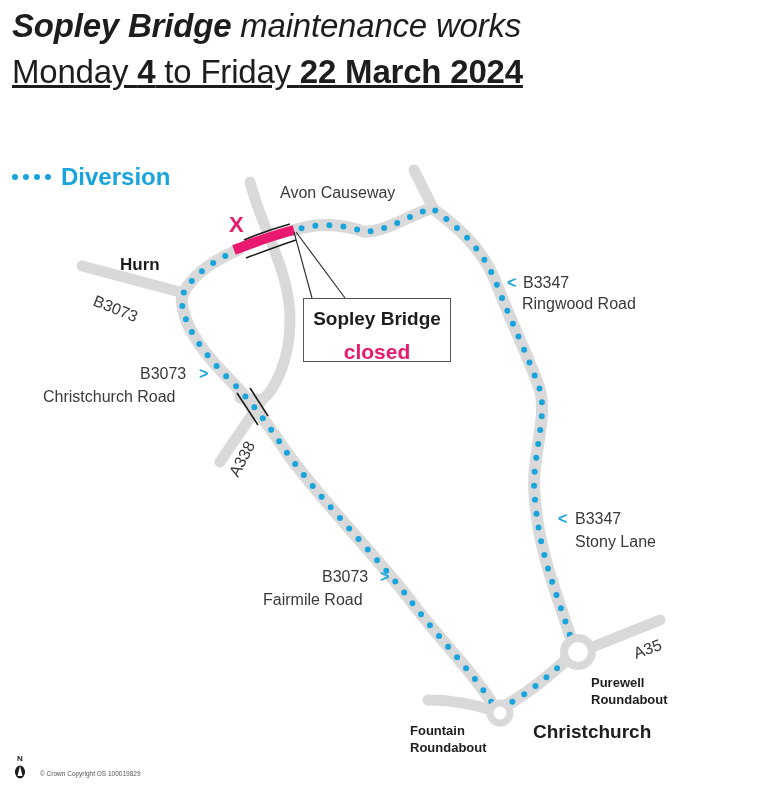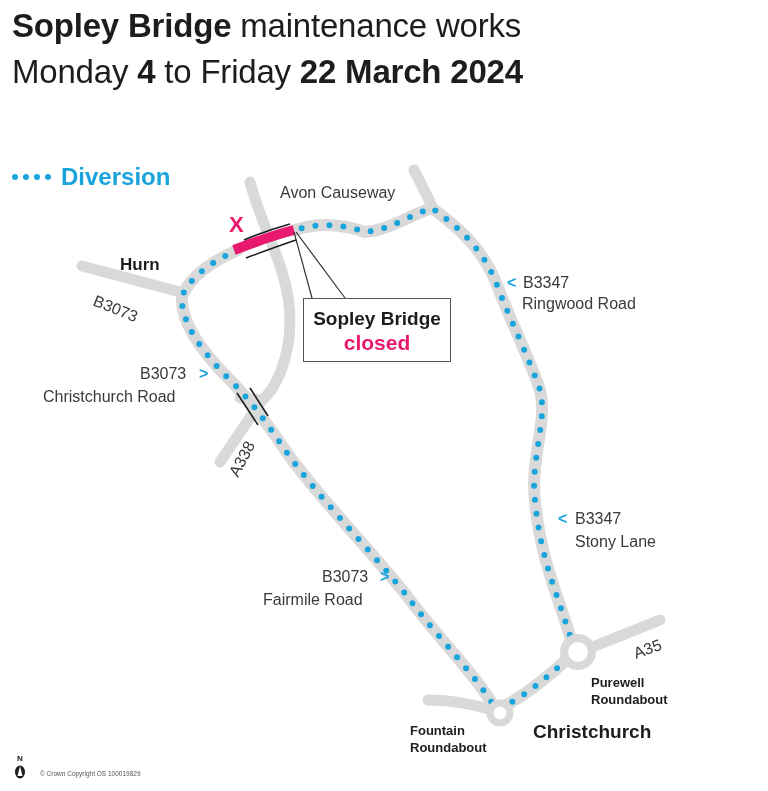--- a/index.html
+++ b/index.html
@@ -1,30 +1,30 @@
 <!DOCTYPE html>
 <html><head>
 <meta charset="utf-8">
 <style>
   html, body { margin: 0; padding: 0; background: #ffffff; }
   body { width: 768px; height: 791px; position: relative; overflow: hidden; font-family: "Liberation Sans", sans-serif; color: #1d1d1b; }
-  .title { position: absolute; left: 12px; top: 4px; font-size: 33px; line-height: 44px; white-space: nowrap; letter-spacing: -0.2px; }
-  .subtitle { position: absolute; left: 12px; top: 50px; font-size: 33px; line-height: 44px; white-space: nowrap; letter-spacing: -0.2px; }
+  .title { position: absolute; left: 12px; top: 4px; font-size: 33px; line-height: 44px; white-space: nowrap; letter-spacing: -0.2px; font-style: italic; }
+  .subtitle { position: absolute; left: 12px; top: 50px; font-size: 33px; line-height: 44px; white-space: nowrap; letter-spacing: -0.2px; text-decoration: underline; }
   .b { font-weight: bold; }
   .legend { position: absolute; left: 12px; top: 116px; display: flex; align-items: center; margin-top: 47px; }
   .legend-dots { display: flex; gap: 5px; margin-right: 10px; }
   .legend-dots span { width: 6px; height: 6px; border-radius: 50%; background: #1aa4dc; display: block; }
   .legend-label { font-size: 24px; font-weight: bold; color: #1aa4dc; }
   svg.map { position: absolute; left: 0; top: 0; }
   .lbl { font-family: "Liberation Sans", sans-serif; fill: #3a3a3a; font-size: 16px; }
   .lbl-b { font-family: "Liberation Sans", sans-serif; fill: #1d1d1b; font-weight: bold; }
   .arrow { font-family: "Liberation Sans", sans-serif; fill: #1aa4dc; font-weight: bold; font-size: 16px; }
   .callout { position: absolute; left: 303px; top: 298px; width: 148px; height: 64px; border: 1.5px solid #555; background: #fff; text-align: center; box-sizing: border-box; }
   .callout .l1 { font-weight: bold; font-size: 19px; margin-top: 9px; color: #1d1d1b; }
-  .callout .l2 { font-weight: bold; font-size: 21px; color: #e8196e; margin-top: 1px; }
+  .callout .l2 { font-weight: bold; font-size: 21px; color: #e8196e; margin-top: 10px; }
   .copy { position: absolute; left: 40px; top: 770px; font-size: 6.5px; color: #555; }
   .north { position: absolute; left: 12px; top: 754px; width: 16px; text-align: center; }
   .north .n { font-size: 8px; font-weight: bold; display: block; line-height: 9px; }
 </style>
 </head>
 <body>
 
 <div class="title">
   <span class="b">Sopley Bridge</span><span> maintenance works</span>
 </div>

